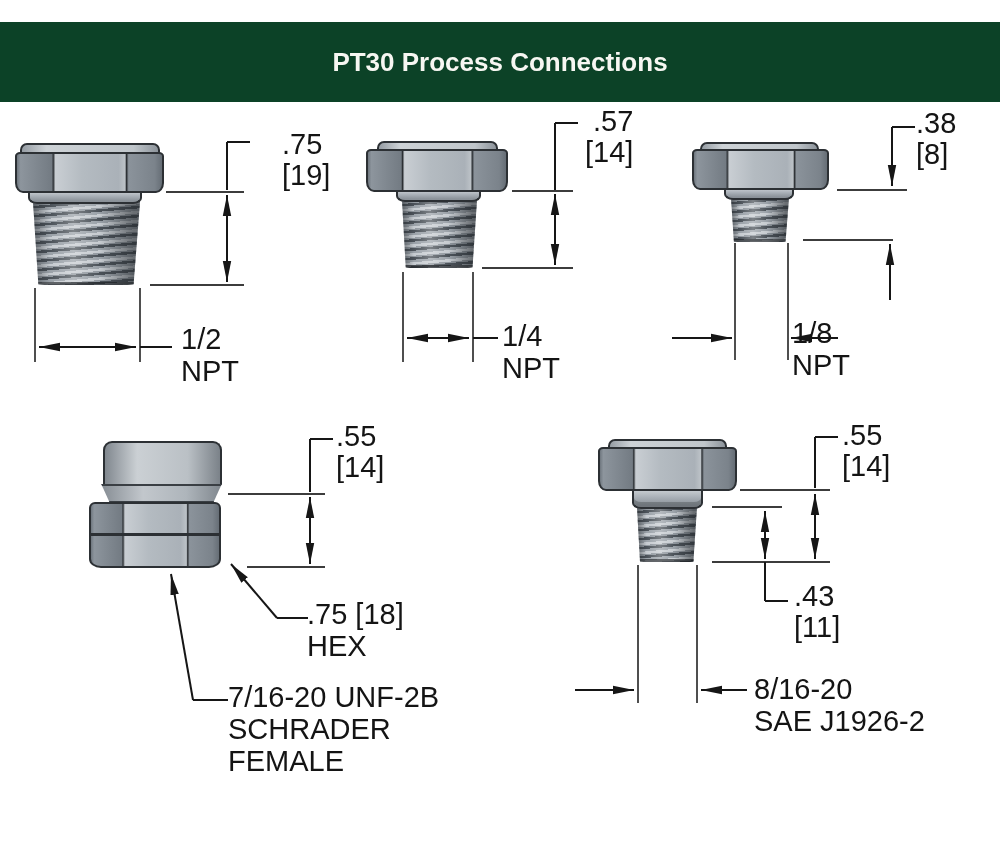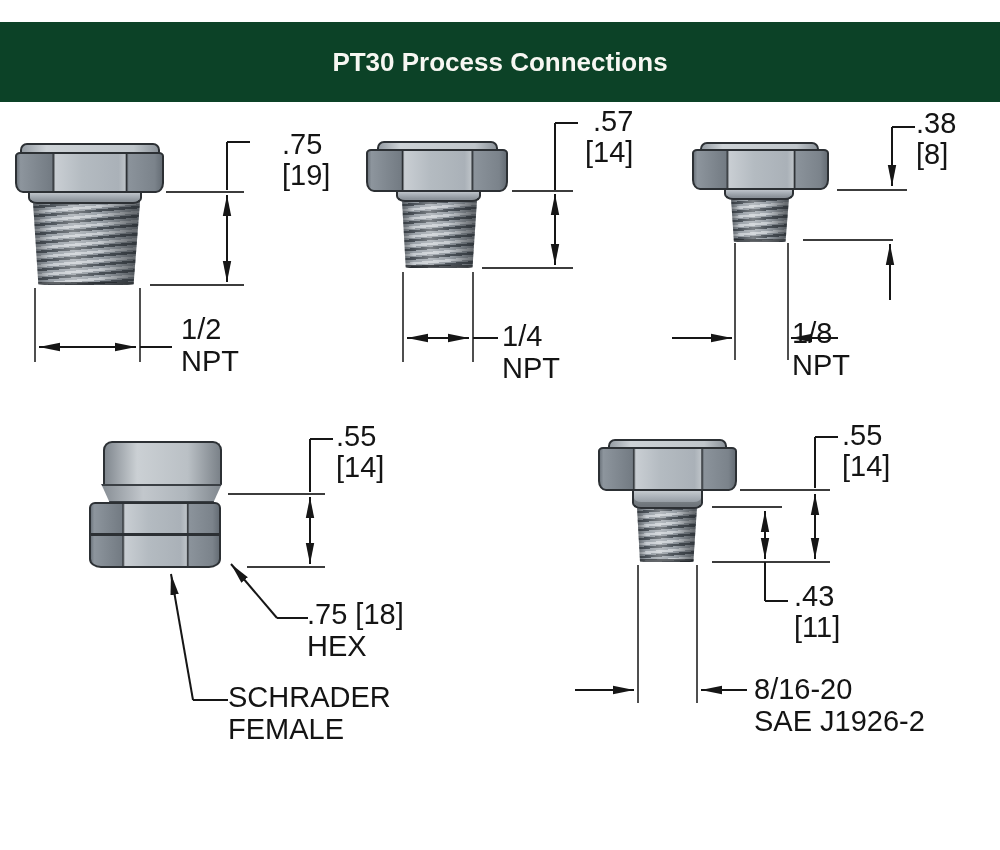--- a/index.html
+++ b/index.html
@@ -163,21 +163,21 @@
       <path class="ext" d="M697 565 V703"></path>
       <path class="dim" d="M575 690 H634" marker-end="url(#arr)"></path>
       <path class="dim" d="M747 690 H701" marker-end="url(#arr)"></path>
     </g>
   </svg>
 
   <div class="lbl" style="left:251px;top:129px;margin-left:31px;">
     <span class="ln">.75</span>
     <span class="ln">[19]</span>
   </div>
-  <div class="lbl lh32" style="left:181px;top:313px;">
+  <div class="lbl lh32" style="left:181px;top:323px;">
     <span class="ln">1/2</span>
     <span class="ln">NPT</span>
   </div>
 
   <div class="lbl" style="left:585px;top:106px;text-align:right;">
     <span class="ln">.57</span>
     <span class="ln">[14]</span>
   </div>
   <div class="lbl lh32" style="left:502px;top:320px;">
     <span class="ln">1/4</span>
@@ -195,20 +195,21 @@
 
   <div class="lbl" style="left:336px;top:421px;">
     <span class="ln">.55</span>
     <span class="ln">[14]</span>
   </div>
   <div class="lbl lh32" style="left:307px;top:598px;">
     <span class="ln">.75 [18]</span>
     <span class="ln">HEX</span>
   </div>
   <div class="lbl lh32" style="left:228px;top:681px;">
+    <span class="ln">7/16-20 UNF-2B</span>
     <span class="ln">SCHRADER</span>
     <span class="ln">FEMALE</span>
   </div>
 
   <div class="lbl" style="left:842px;top:420px;">
     <span class="ln">.55</span>
     <span class="ln">[14]</span>
   </div>
   <div class="lbl" style="left:794px;top:581px;">
     <span class="ln">.43</span>

